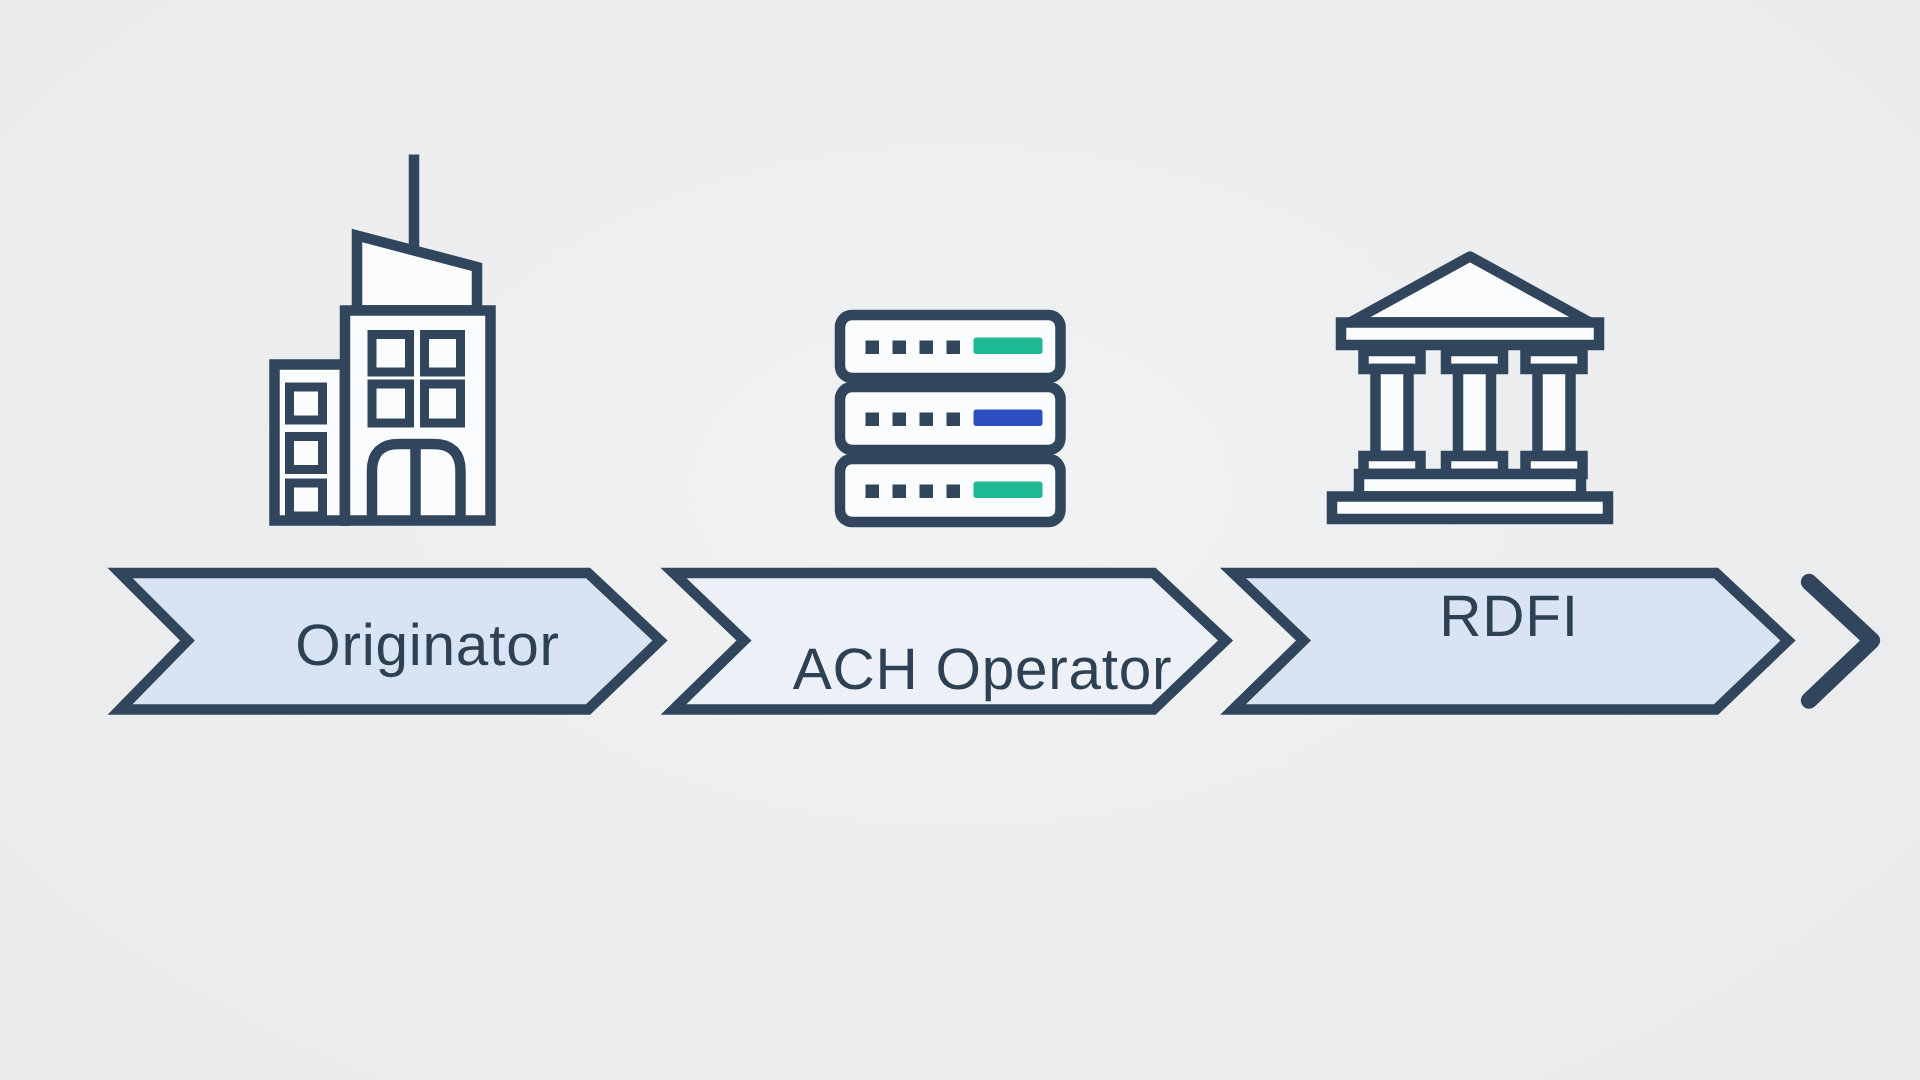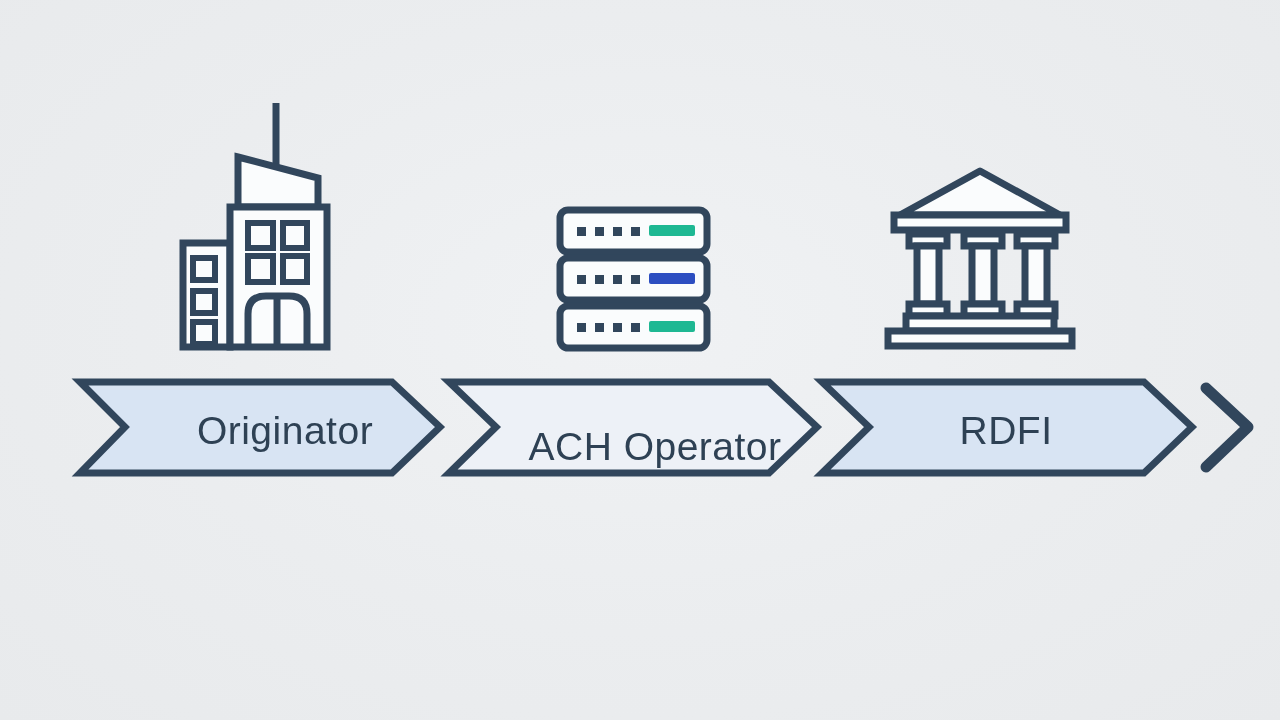--- a/index.html
+++ b/index.html
@@ -120,15 +120,15 @@
   <svg class="abs" style="left:812px;top:372px;" width="390" height="111" viewBox="0 0 390 111">
     <polygon class="banner-shape" points="10,10 332,10 380,55 332,101 10,101 57,55"></polygon>
   </svg>
 
   <svg class="abs" style="left:1195px;top:375px;" width="65" height="105" viewBox="0 0 65 105">
     <path class="chevron-stroke" d="M 11 13 L 53 52 L 11 92"></path>
   </svg>
 
   <div class="step-label" style="left:285px;top:431px;">Originator</div>
   <div class="step-label" style="left:655px;top:431px;margin-top:16px;">ACH Operator</div>
-  <div class="step-label" style="left:1006px;top:431px;">RDFI</div>
+  <div class="step-label" style="left:1006px;top:412px;">RDFI</div>
 
 </div>
 
 </body></html>

